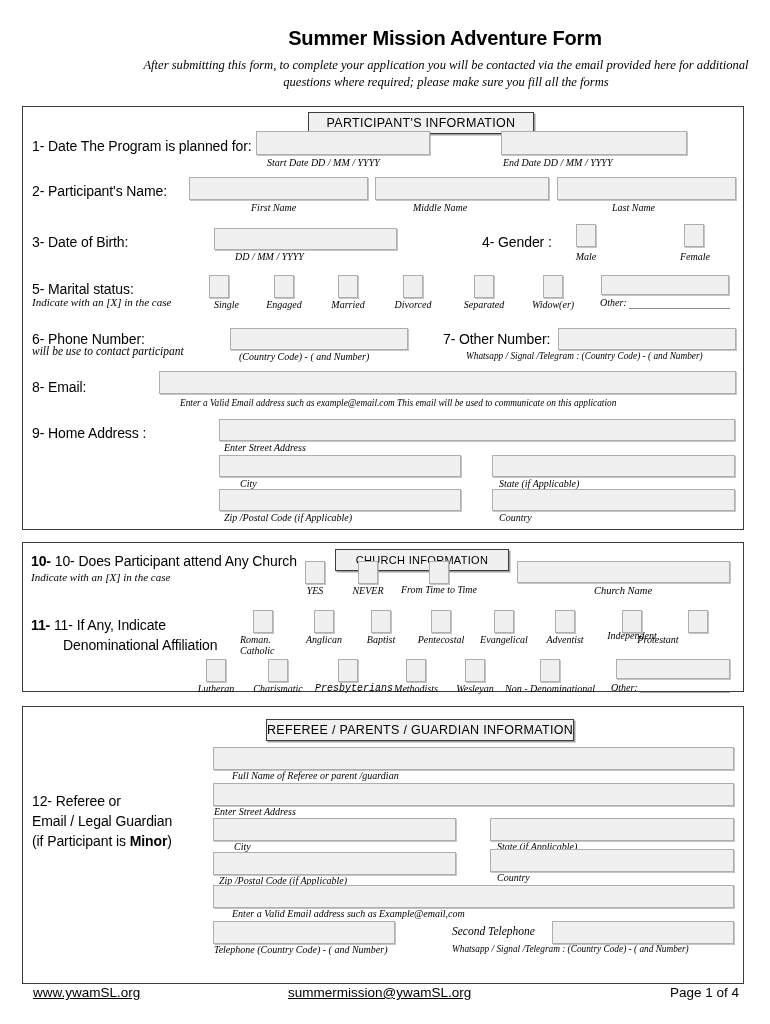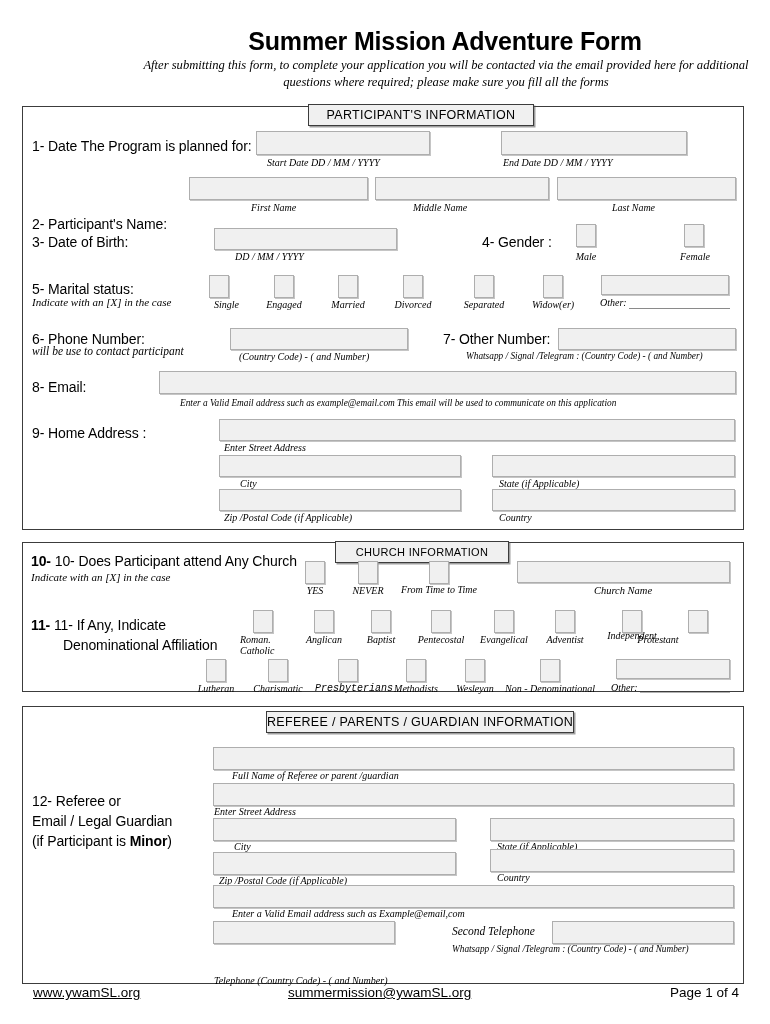--- a/index.html
+++ b/index.html
@@ -97,21 +97,21 @@
     font-size: 23px;
     letter-spacing: -1px;
     color: #e45d40;
     text-shadow: 0 1px 0 rgba(120,30,10,.4);
   }
 
   .title {
     position: absolute;
     left: 130px; top: 27px; width: 630px;
     text-align: center;
-    font-size: 25px;
+    font-size: 20px;
     font-weight: bold;
     letter-spacing: -0.2px;
   }
   .subtitle {
     position: absolute;
     left: 132px; top: 57px; width: 628px;
     text-align: center;
     font-family: "Liberation Serif", serif;
     font-style: italic;
     font-size: 12.6px;
@@ -134,20 +134,21 @@
     position: absolute;
     border: 1.4px solid #3c3c3c;
     background: #f0f0f0;
     box-sizing: border-box;
     text-align: center;
     font-size: 12.5px;
     letter-spacing: .3px;
     line-height: 20px;
     height: 22px;
     box-shadow: 1.5px 1.5px 0 rgba(80,80,80,.55);
+    margin-top: 8px;
   }
   #chip-participant { left: 308px; top: 104px; width: 226px; }
   #chip-church      { left: 335px; top: 541px; width: 174px; font-size: 11px; }
   #chip-referee     { left: 266px; top: 711px; width: 308px; font-size: 12.5px; }
 
   
   .lbl {
     position: absolute;
     font-size: 14px;
     white-space: nowrap;
@@ -220,21 +221,21 @@
 
   <div class="section" id="sec-participant"></div>
   <div class="chip" id="chip-participant">PARTICIPANT'S INFORMATION</div>
 
   <div class="lbl" style="left:32px; top:138px;">1- Date The Program is planned for:</div>
   <div class="fld" style="left:256px; top:131px; width:174px; height:24px;"></div>
   <div class="hint" style="left:267px; top:157px;">Start Date   DD / MM / YYYY</div>
   <div class="fld" style="left:501px; top:131px; width:186px; height:24px;"></div>
   <div class="hint" style="left:503px; top:157px;">End Date   DD / MM / YYYY</div>
 
-  <div class="lbl" style="left:32px; top:183px;margin-top:33px;">2- Participant's Name:</div>
+  <div class="lbl" style="left:32px; top:183px;">2- Participant's Name:</div>
   <div class="fld" style="left:189px; top:177px; width:179px; height:23px;"></div>
   <div class="hint" style="left:251px; top:202px;">First Name</div>
   <div class="fld" style="left:375px; top:177px; width:174px; height:23px;"></div>
   <div class="hint" style="left:413px; top:202px;">Middle Name</div>
   <div class="fld" style="left:557px; top:177px; width:179px; height:23px;"></div>
   <div class="hint" style="left:612px; top:202px;">Last Name</div>
 
   <div class="lbl" style="left:32px; top:234px;">3- Date of Birth:</div>
   <div class="fld" style="left:214px; top:228px; width:183px; height:22px;"></div>
   <div class="hint" style="left:235px; top:251px;">DD / MM / YYYY</div>
@@ -366,21 +367,21 @@
 
   <div class="fld" style="left:213px; top:852px; width:243px; height:23px;"></div>
   <div class="hint" style="left:219px; top:875px;">Zip /Postal Code (if Applicable)</div>
   <div class="fld" style="left:490px; top:849px; width:244px; height:23px;"></div>
   <div class="hint" style="left:497px; top:872px;">Country</div>
 
   <div class="fld" style="left:213px; top:885px; width:521px; height:23px;"></div>
   <div class="hint" style="left:232px; top:908px;">Enter a Valid Email address such as Example@email,com</div>
 
   <div class="fld" style="left:213px; top:921px; width:182px; height:23px;"></div>
-  <div class="hint" style="left:214px; top:944px;margin-top:31px;">Telephone (Country Code) - ( and Number)</div>
+  <div class="hint" style="left:214px; top:944px;">Telephone (Country Code) - ( and Number)</div>
   <div class="hint" style="left:452px; top:925px; font-size:11.5px;">Second Telephone</div>
   <div class="fld" style="left:552px; top:921px; width:182px; height:23px;"></div>
   <div class="hint tiny" style="left:452px; top:944px;">Whatsapp / Signal /Telegram : (Country Code) - ( and Number)</div>
 
   <div class="footer-link" style="left:33px; top:985px;">www.ywamSL.org</div>
   <div class="footer-link" style="left:288px; top:985px;">summermission@ywamSL.org</div>
   <div class="footer-page" style="left:670px; top:985px;">Page 1 of 4</div>
 
 </div>
 

